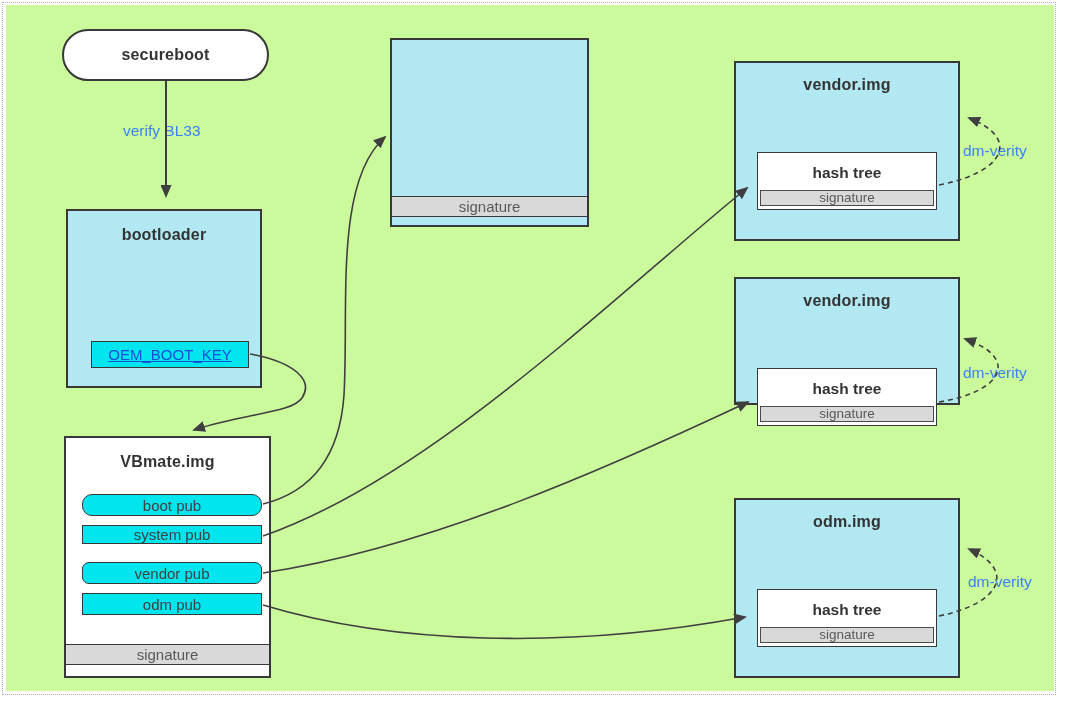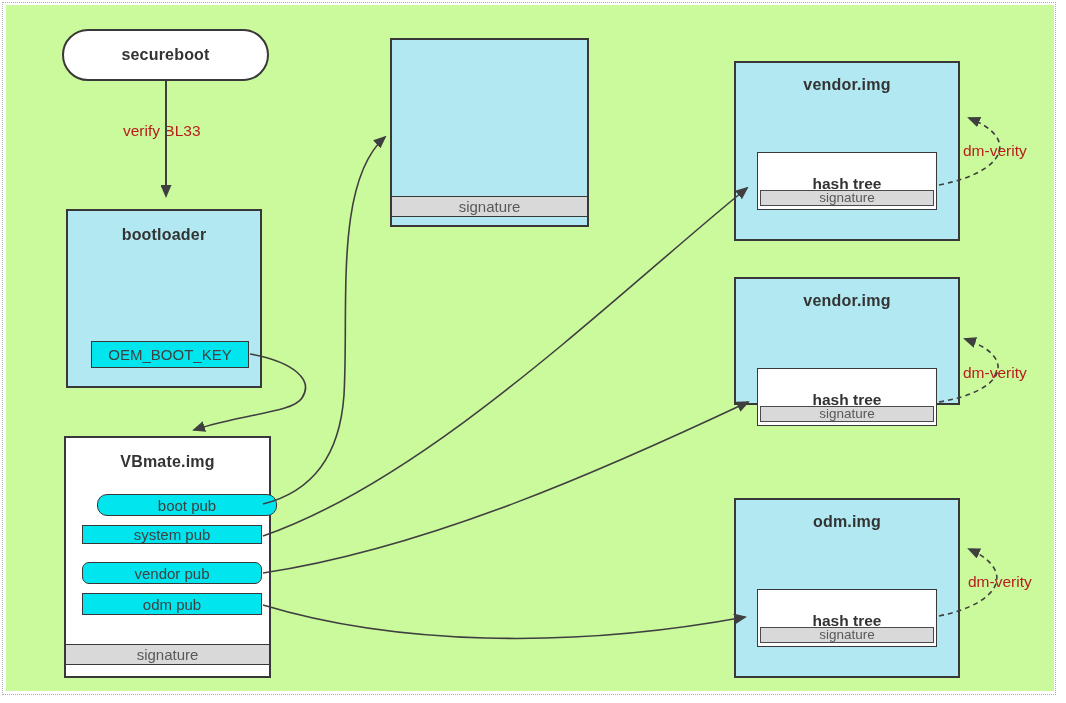--- a/index.html
+++ b/index.html
@@ -27,43 +27,43 @@
     border-radius:26px; border-width:2.5px; display:flex;
     align-items:center; justify-content:center;
   }
   .pill .node-title{padding-top:0;}
   .cyan-pill{
     position:absolute; box-sizing:border-box;
     background:var(--key-cyan,#00e5ee); border:1.5px solid var(--border-dark,#383838);
     display:flex; align-items:center; justify-content:center;
     font-size:15px; color:#404040;
   }
-  .cyan-pill.light-text{color:#404040;}
+  .cyan-pill.light-text{color:#1d4ed8;text-decoration:underline;}
   .sig-bar{
     position:absolute; left:0; right:0; box-sizing:border-box;
     background:var(--signature-gray,#d9d9d9);
     border-top:1px solid var(--border-dark,#383838);
     border-bottom:1px solid var(--border-dark,#383838);
     text-align:center; font-size:15px; color:#595959; line-height:19px;
   }
   .hash-box{
     position:absolute; box-sizing:border-box; background:#ffffff;
     border:1.5px solid var(--border-dark,#383838);
     left:21px; top:89px; width:180px; height:58px;
   }
   .hash-title{
-    text-align:center; font-weight:bold; font-size:15.5px; color:#333333; padding-top:22px;
+    text-align:center; font-weight:bold; font-size:15.5px; color:#333333; padding-top:11px;
   }
   .hash-sig{
     position:absolute; left:2px; right:2px; top:37px; height:16px; box-sizing:border-box;
     background:var(--signature-gray,#d9d9d9); border:1px solid #4a4a4a;
     text-align:center; font-size:13.5px; color:#595959; line-height:14px;
   }
   .float-label{
-    position:absolute; font-size:15.5px; color:#b91c1c; white-space:nowrap;
+    position:absolute; font-size:15.5px; color:#3b82f6; white-space:nowrap;
   }
   .canvas-svg{position:absolute; left:0; top:0; pointer-events:none;}
 </style>
 </head>
 <body>
 
 <div class="page">
   <div class="green-bg"></div>
   <div class="dotted-frame"></div>
 
@@ -71,21 +71,21 @@
     <div class="node-title">secureboot</div>
   </div>
 
   <div class="node blue-box" style="left:66px; top:209px; width:196px; height:179px;">
     <div class="node-title">bootloader</div>
     <div class="cyan-pill light-text" style="left:23px; top:130px; width:158px; height:27px;">OEM_BOOT_KEY</div>
   </div>
 
   <div class="node white-box" style="left:64px; top:436px; width:207px; height:242px;">
     <div class="node-title">VBmate.img</div>
-    <div class="cyan-pill" style="left:31px; top:56px; width:180px; height:22px;border-radius:10px;">boot pub</div>
+    <div class="cyan-pill" style="left:16px; top:56px; width:180px; height:22px;border-radius:10px;">boot pub</div>
     <div class="cyan-pill" style="left:16px; top:87px; width:180px; height:19px;">system pub</div>
     <div class="cyan-pill" style="left:16px; top:124px; width:180px; height:22px;border-radius:7px;">vendor pub</div>
     <div class="cyan-pill" style="left:16px; top:155px; width:180px; height:22px;">odm pub</div>
     <div class="sig-bar" style="top:206px; height:21px;">signature</div>
   </div>
 
   <div class="node blue-box" style="left:390px; top:38px; width:199px; height:189px;">
     <div class="sig-bar" style="top:156px; height:21px;">signature</div>
   </div>
 

